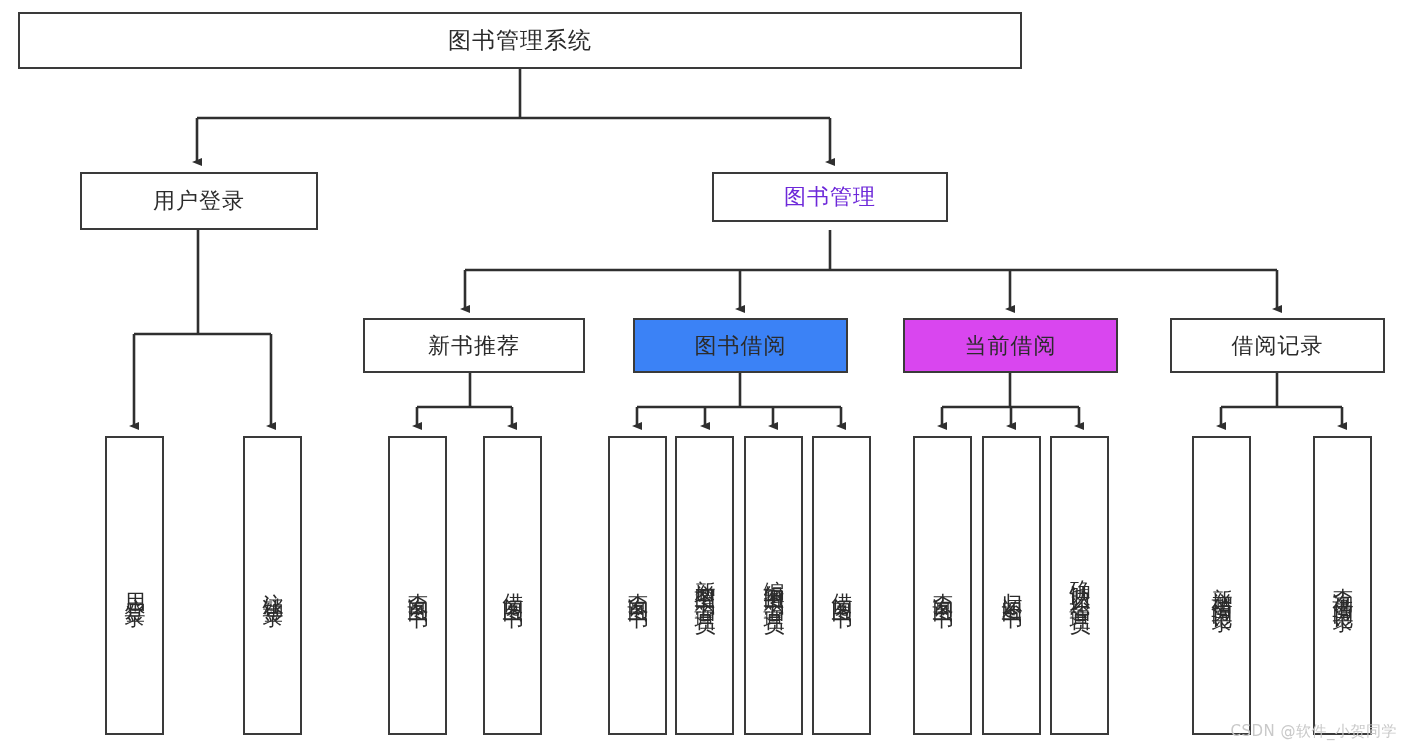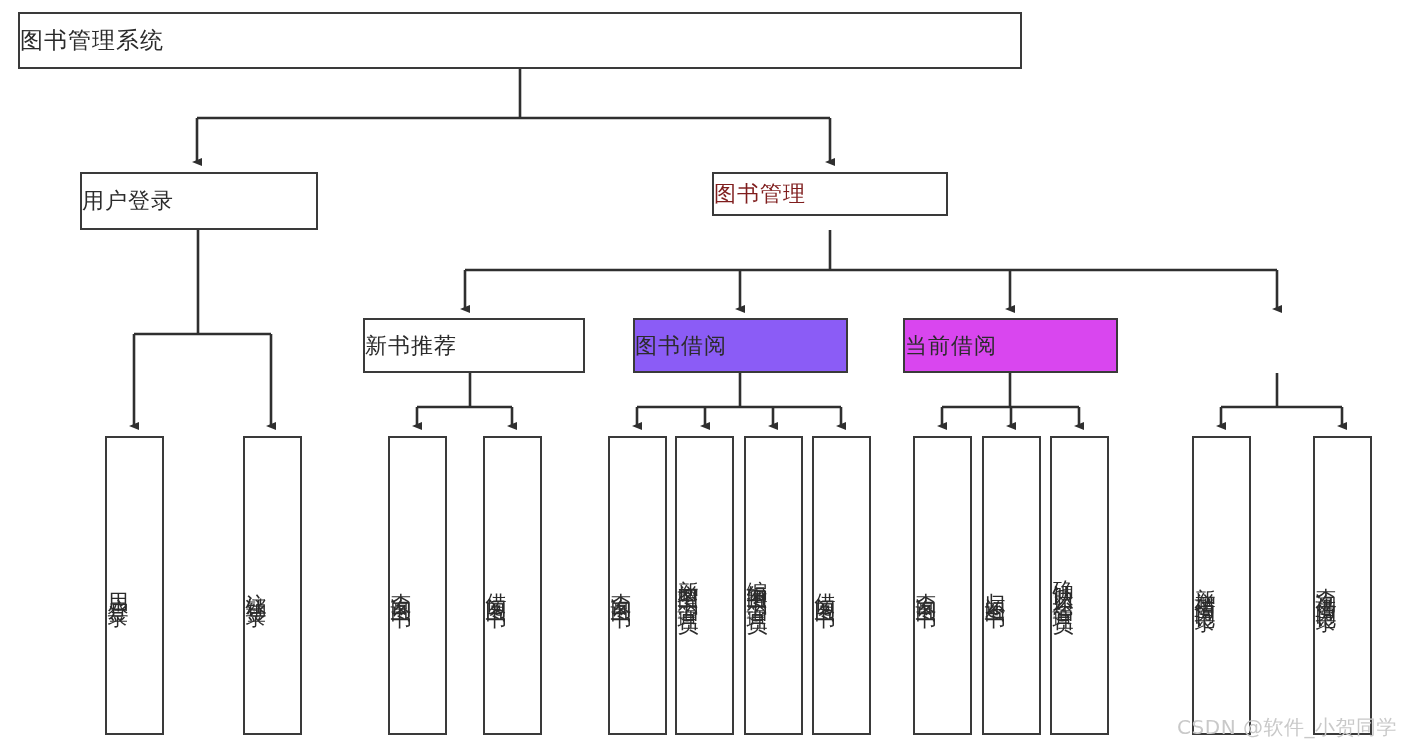--- a/index.html
+++ b/index.html
@@ -23,21 +23,21 @@
     height: 747px;
     pointer-events: none;
   }
   .node {
     position: absolute;
     box-sizing: border-box;
     background: #ffffff;
     border: 2px solid #3a3a3a;
     display: flex;
     align-items: center;
-    justify-content: flex-start;
+    justify-content: center;
     color: #2b2b2b;
   }
   .node.root {
     font-size: 23px;
   }
   .node.mid {
     font-size: 22px;
   }
   .node.leaf {
     font-size: 21px;
@@ -52,21 +52,21 @@
     display: block;
   }
   .htext {
     white-space: nowrap;
     letter-spacing: 1px;
   }
   .watermark {
     position: absolute;
     right: 8px;
     bottom: 6px;
-    font-size: 20px;
+    font-size: 15px;
     color: #c9c9c9;
     white-space: nowrap;
     letter-spacing: 0.5px;
   }
 </style>
 </head>
 <body>
 
 <div id="canvas" style="background: rgb(255, 255, 255);">
 
@@ -121,32 +121,35 @@
     </g>
   </svg>
 
   <div class="node root" style="left: 18px; top: 12px; width: 1004px; height: 57px; border-color: rgb(58, 58, 58); color: rgb(43, 43, 43); background: rgb(255, 255, 255);">
     <span class="htext">图书管理系统</span>
   </div>
 
   <div class="node mid" style="left: 80px; top: 172px; width: 238px; height: 58px; border-color: rgb(58, 58, 58); color: rgb(43, 43, 43); background: rgb(255, 255, 255);">
     <span class="htext">用户登录</span>
   </div>
-  <div class="node mid" style="left: 712px; top: 172px; width: 236px; height: 44px; border-color: rgb(58, 58, 58); color: #7f1d1d; background: rgb(255, 255, 255);">
+  <div class="node mid" style="left: 712px; top: 172px; width: 236px; height: 50px; border-color: rgb(58, 58, 58); color: #6d28d9; background: rgb(255, 255, 255);">
     <span class="htext">图书管理</span>
   </div>
 
   <div class="node mid" style="left: 363px; top: 318px; width: 222px; height: 55px; border-color: rgb(58, 58, 58); color: rgb(43, 43, 43); background: rgb(255, 255, 255);">
     <span class="htext">新书推荐</span>
   </div>
-  <div class="node mid" style="left: 633px; top: 318px; width: 215px; height: 55px; border-color: rgb(58, 58, 58); color: rgb(43, 43, 43); background: #8b5cf6;">
+  <div class="node mid" style="left: 633px; top: 318px; width: 215px; height: 55px; border-color: rgb(58, 58, 58); color: rgb(43, 43, 43); background: #3b82f6;">
     <span class="htext">图书借阅</span>
   </div>
   <div class="node mid" style="left: 903px; top: 318px; width: 215px; height: 55px; border-color: rgb(58, 58, 58); color: rgb(43, 43, 43); background: #d946ef;">
     <span class="htext">当前借阅</span>
+  </div>
+  <div class="node mid" style="left: 1170px; top: 318px; width: 215px; height: 55px; border-color: rgb(58, 58, 58); color: rgb(43, 43, 43); background: rgb(255, 255, 255);">
+    <span class="htext">借阅记录</span>
   </div>
 
   <div class="node leaf" style="left: 105px; top: 436px; width: 59px; height: 299px; border-color: rgb(58, 58, 58); color: rgb(43, 43, 43); background: rgb(255, 255, 255);">
     <span class="vtext">用户登录</span>
   </div>
   <div class="node leaf" style="left: 243px; top: 436px; width: 59px; height: 299px; border-color: rgb(58, 58, 58); color: rgb(43, 43, 43); background: rgb(255, 255, 255);">
     <span class="vtext">注销登录</span>
   </div>
   <div class="node leaf" style="left: 388px; top: 436px; width: 59px; height: 299px; border-color: rgb(58, 58, 58); color: rgb(43, 43, 43); background: rgb(255, 255, 255);">
     <span class="vtext">查询图书</span>

